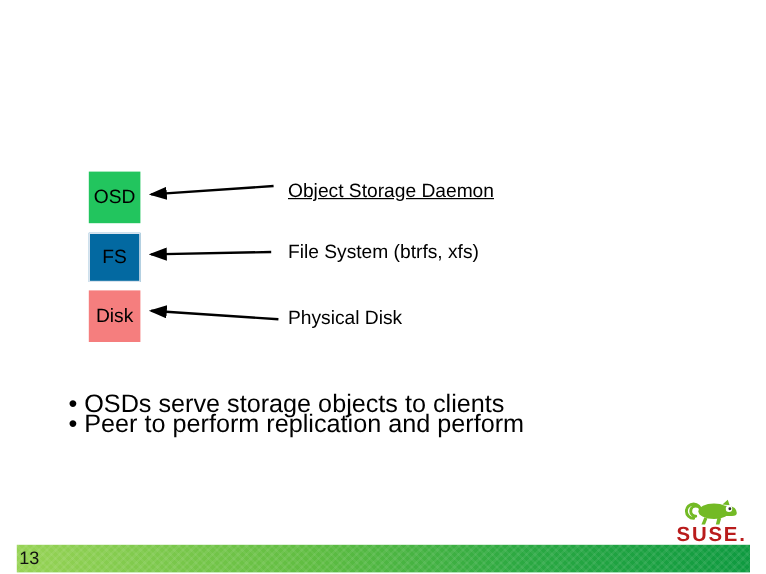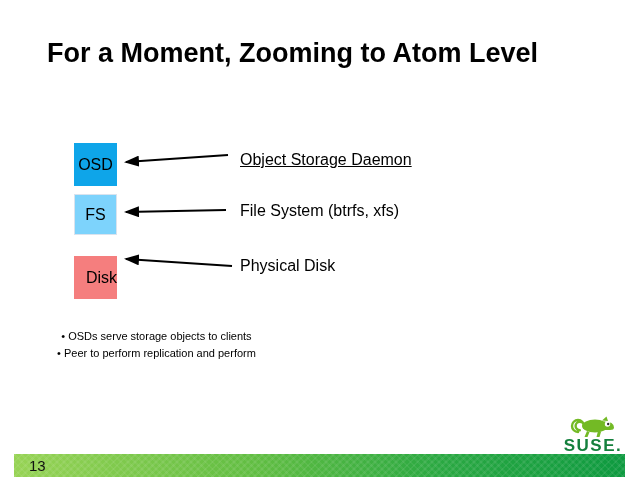--- a/index.html
+++ b/index.html
@@ -17,73 +17,72 @@
     letter-spacing:0px;white-space:nowrap;
   }
   
   .dbox{
     position:absolute;left:74px;width:43px;height:43px;
     display:flex;align-items:center;justify-content:center;
     font-size:16px;color:#000;box-sizing:border-box;
   }
   .dbox.osd{top:143px;}
   .dbox.fs{top:194px;height:41px;border:1px solid #d9e3ee;}
-  .dbox.disk{top:256px;justify-content:flex-end;}
+  .dbox.disk{top:242px;}
   
   .arrows{
     position:absolute;left:0;top:0;width:638px;height:478px;
     pointer-events:none;
   }
   
   .desc{
     position:absolute;left:240px;font-size:16px;color:#000;white-space:nowrap;
   }
   .desc.d1{top:151px;text-decoration:underline;}
   .desc.d2{top:202px;}
   .desc.d3{top:257px;}
   
   .bullets{
     position:absolute;left:57px;top:328px;
-    font-size:11px;line-height:17px;color:#000;text-align:center;
+    font-size:21px;line-height:17px;color:#000;
   }
   .bullet{white-space:nowrap;}
   .bullet::before{content:"• ";}
   
   .footer-bar{
     position:absolute;left:14px;top:454px;width:611px;height:23px;
     background:
       repeating-linear-gradient(135deg, rgba(255,255,255,0.07) 0 2px, rgba(0,0,0,0) 2px 5px),
       repeating-linear-gradient(45deg, rgba(255,255,255,0.06) 0 2px, rgba(0,0,0,0) 2px 5px),
       linear-gradient(90deg,#97d355 0%,#60bd42 40%,#2aa842 70%,#0e9a40 100%);
     display:flex;align-items:center;
   }
   .page-number{
-    font-size:15px;color:#111;margin-left:15px;
+    font-size:15px;color:#111;margin-left:2px;
   }
   
   .suse-logo{
     position:absolute;right:13px;top:415px;width:64px;
     display:flex;flex-direction:column;align-items:center;
   }
   .suse-wordmark{
-    font-size:17px;font-weight:bold;color:#15803d;
+    font-size:17px;font-weight:bold;color:#b91c1c;
     letter-spacing:1.5px;line-height:16px;margin-top:0px;
   }
 </style>
 </head>
 <body>
 
 <div class="slide">
 
-  <div class="title">For a Moment, Zooming to Atom Level</div>
 
-  <div class="dbox osd" style="background-color: #0ea5e9;">
+  <div class="dbox osd" style="background-color: #22c55e;">
     <span>OSD</span>
   </div>
-  <div class="dbox fs" style="background-color: #7dd3fc;">
+  <div class="dbox fs" style="background-color: #0369a1;">
     <span>FS</span>
   </div>
   <div class="dbox disk" style="background-color: rgb(245, 126, 126);">
     <span>Disk</span>
   </div>
 
   <svg class="arrows" viewBox="0 0 638 478" xmlns="http://www.w3.org/2000/svg">
     <defs>
       <marker id="ah" markerUnits="userSpaceOnUse" markerWidth="15" markerHeight="11" refX="13" refY="5.5" orient="auto">
         <path d="M0,0 L15,5.5 L0,11 z" fill="#000"></path>

